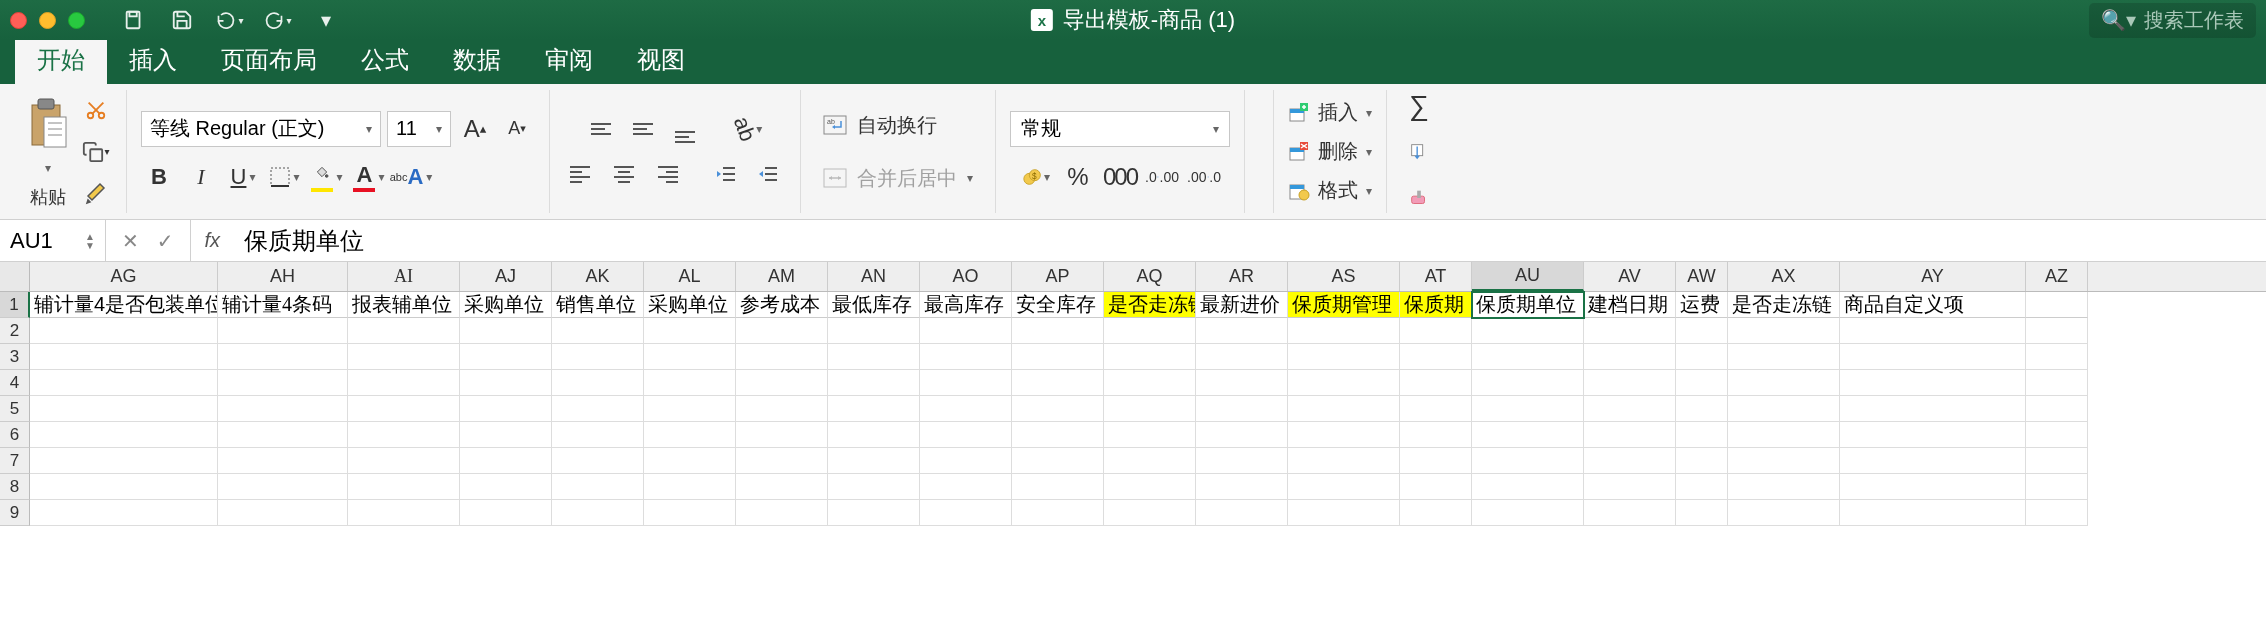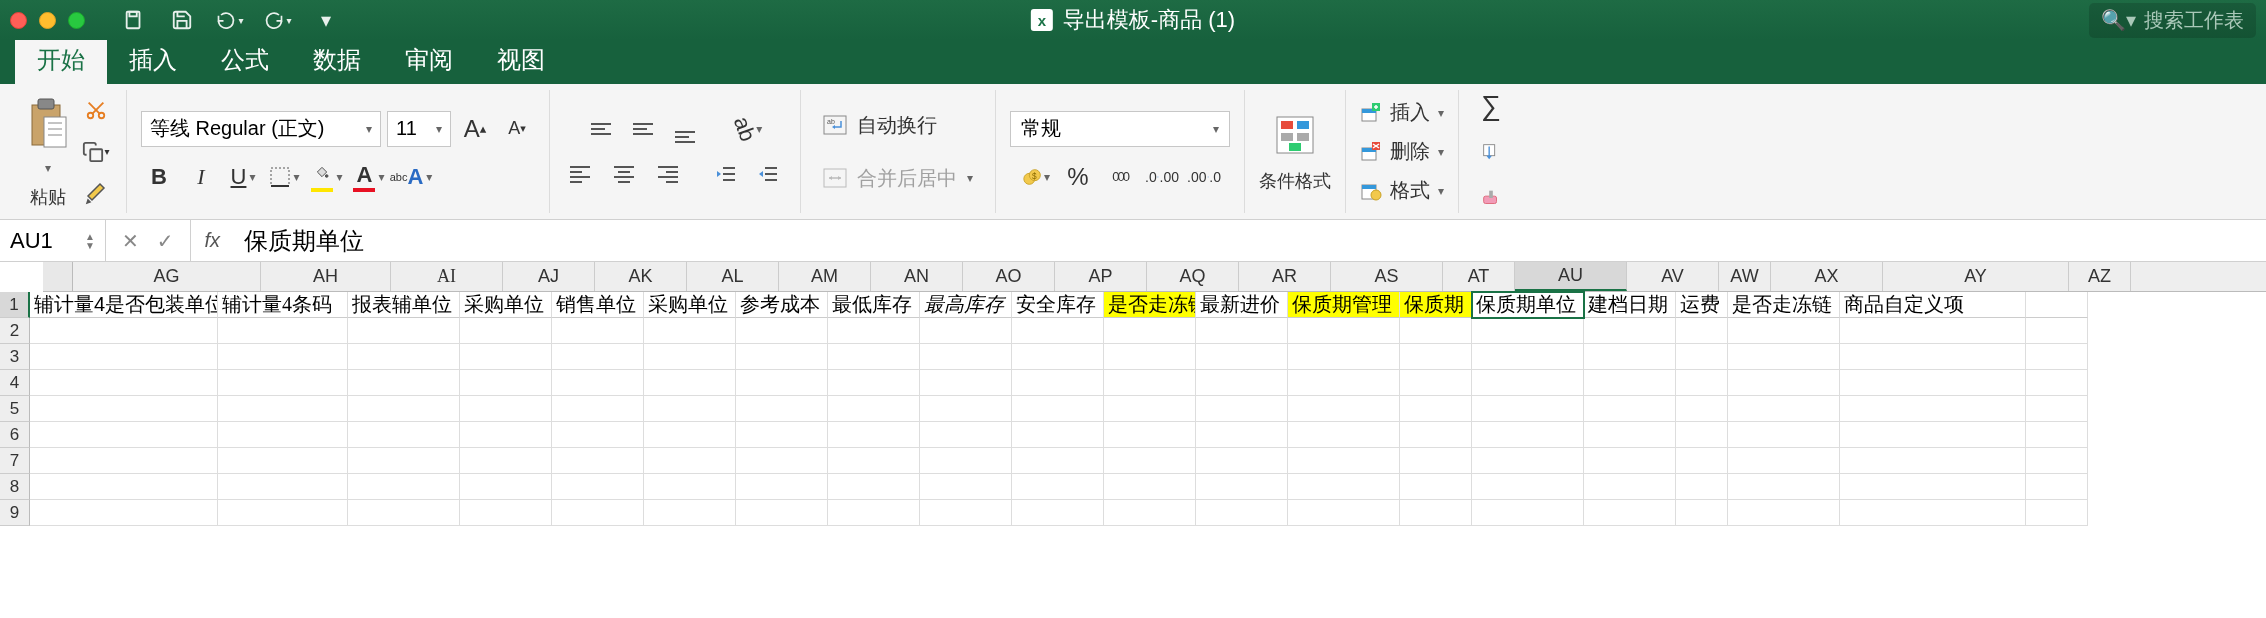--- a/index.html
+++ b/index.html
@@ -60,21 +60,21 @@
 
 .fbar { height:42px; background:#fff; border-bottom:1px solid #d0d0d0; display:flex; align-items:center;}
 .namebox { width:106px; height:42px; border-right:1px solid #d0d0d0; display:flex; align-items:center; padding:0 10px; font-size:22px; justify-content:space-between;}
 .namebox .stepper { display:flex; flex-direction:column; font-size:10px; color:#777; line-height:9px;}
 .fbtns { display:flex; align-items:center; gap:18px; padding:0 16px; border-right:1px solid #d0d0d0; height:100%; color:#888; font-size:20px;}
 .fxlabel { font-style:italic; padding:0 14px; font-size:20px; color:#555;}
 .finput { flex:1; padding:0 10px; font-size:24px; border:none; outline:none; height:100%;}
 
 
 .sheet { position:relative; overflow:hidden;}
-.colhdrs { display:flex; height:30px; background:#eee; border-bottom:1px solid #bbb;margin-left:43px;}
+.colhdrs { display:flex; height:30px; background:#eee; border-bottom:1px solid #bbb;}
 .corner { width:30px; border-right:1px solid #bbb; background:#e8e8e8;}
 .ch { border-right:1px solid #ccc; display:flex; align-items:center; justify-content:center; font-size:18px; color:#333; background:#eee;}
 .ch.sel { background:#d8d8d8; border-bottom:2px solid #1a7246; font-weight:500;}
 .rows { }
 .row { display:flex; height:26px;}
 .rh { width:30px; border-right:1px solid #bbb; border-bottom:1px solid #ccc; display:flex; align-items:center; justify-content:center; font-size:17px; background:#eee; color:#333;}
 .rh.sel { background:#d8d8d8; border-right:2px solid #1a7246;}
 .cell { border-right:1px solid #ddd; border-bottom:1px solid #ddd; font-size:20px; padding:0 4px; white-space:nowrap; overflow:hidden; display:flex; align-items:center;}
 .cell.hl { background:#ffff00;}
 .cell.active { outline:2px solid #1a7246; outline-offset:-1px; z-index:2; position:relative;}
@@ -125,20 +125,21 @@
   </div>
   <div class="searchbox">
     <span>🔍▾</span>
     <span>搜索工作表</span>
   </div>
 </div>
 
 <div class="tabsrow" id="tabsrow">
     <div class="tab active">开始</div>
     <div class="tab">插入</div>
+    <div class="tab">页面布局</div>
     <div class="tab">公式</div>
     <div class="tab">数据</div>
     <div class="tab">审阅</div>
     <div class="tab">视图</div>
   </div>
 
 <div class="ribbon">
 
   <div class="group">
     <div class="grow">
@@ -327,21 +328,21 @@
       <div class="btnrow">
         <div class="iconbtn">
             <svg width="22" height="22" viewBox="0 0 24 24">
               <circle cx="8" cy="14" r="6" fill="#f2c94c" stroke="#c9a227"></circle>
               <circle cx="14" cy="10" r="6" fill="#f2c94c" stroke="#c9a227"></circle>
               <text x="11" y="14" font-size="9" fill="#8a6a00">$</text>
             </svg>
             <span class="dd">▾</span>
           </div>
         <div class="iconbtn" style="font-size:24px;">%</div>
-        <div class="iconbtn" style="font-size:13px;letter-spacing:-2px;">000</div>
+        <div class="iconbtn" style="font-size:24px;letter-spacing:-2px;">000</div>
         <div class="iconbtn">
             <span style="font-size:14px;">.0</span>
             <svg width="14" height="10" viewBox="0 0 14 10">
               <line x1="2" y1="5" x2="10" y2="5" stroke="#4a90d9" stroke-width="1.5"></line>
               <polygon points="2,5 5,2 5,8" fill="#4a90d9"></polygon>
             </svg>
             <br>
             <span style="font-size:14px;">.00</span>
           </div>
         <div class="iconbtn">
@@ -352,33 +353,20 @@
             </svg>
             <br>
             <span style="font-size:14px;">.0</span>
           </div>
       </div>
     </div>
   </div>
 
   <div class="group">
     <div class="grow" style="gap:24px;">
-      <div class="gcol">
-        <div class="bigicon">
-            <svg viewBox="0 0 44 44">
-              <rect x="4" y="4" width="36" height="36" fill="#fff" stroke="#888"></rect>
-              <rect x="8" y="8" width="12" height="8" fill="#e74c3c"></rect>
-              <rect x="24" y="8" width="12" height="8" fill="#3498db"></rect>
-              <rect x="8" y="20" width="12" height="8" fill="#aaa"></rect>
-              <rect x="24" y="20" width="12" height="8" fill="#aaa"></rect>
-              <rect x="16" y="30" width="12" height="8" fill="#2ecc71"></rect>
-            </svg>
-          </div>
-        <div class="label">条件格式</div>
-      </div>
     </div>
   </div>
 
   <div class="group">
     <div class="gcol" style="gap:12px; align-items:flex-start;">
       <div class="cellop">
           <svg width="22" height="20" viewBox="0 0 22 20">
             <rect x="2" y="6" width="14" height="12" fill="#fff" stroke="#888"></rect>
             <rect x="2" y="6" width="14" height="4" fill="#3498db"></rect>
             <rect x="12" y="0" width="8" height="8" fill="#2ecc71"></rect>
@@ -476,21 +464,21 @@
       <div class="row">
         <div class="rh sel">1</div>
         <div class="cell first-row" style="width: 188px;">辅计量4是否包装单位</div>
         <div class="cell first-row" style="width: 130px; font-family: Liberation Serif, serif;">辅计量4条码</div>
         <div class="cell first-row" style="width: 112px;">报表辅单位</div>
         <div class="cell first-row" style="width: 92px;">采购单位</div>
         <div class="cell first-row" style="width: 92px;">销售单位</div>
         <div class="cell first-row" style="width: 92px;">采购单位</div>
         <div class="cell first-row" style="width: 92px;">参考成本</div>
         <div class="cell first-row" style="width: 92px;">最低库存</div>
-        <div class="cell first-row" style="width: 92px; font-style: italic;">最高库存</div>
+        <div class="cell first-row" style="width: 92px;">最高库存</div>
         <div class="cell first-row" style="width: 92px;">安全库存</div>
         <div class="cell first-row hl" style="width: 92px;">是否走冻链</div>
         <div class="cell first-row" style="width: 92px;">最新进价</div>
         <div class="cell first-row hl" style="width: 112px;">保质期管理</div>
         <div class="cell first-row hl" style="width: 72px;">保质期</div>
         <div class="cell first-row active" style="width: 112px;">保质期单位</div>
         <div class="cell first-row" style="width: 92px;">建档日期</div>
         <div class="cell first-row" style="width: 52px;">运费</div>
         <div class="cell first-row" style="width: 112px;">是否走冻链</div>
         <div class="cell first-row" style="width: 186px;">商品自定义项</div>

